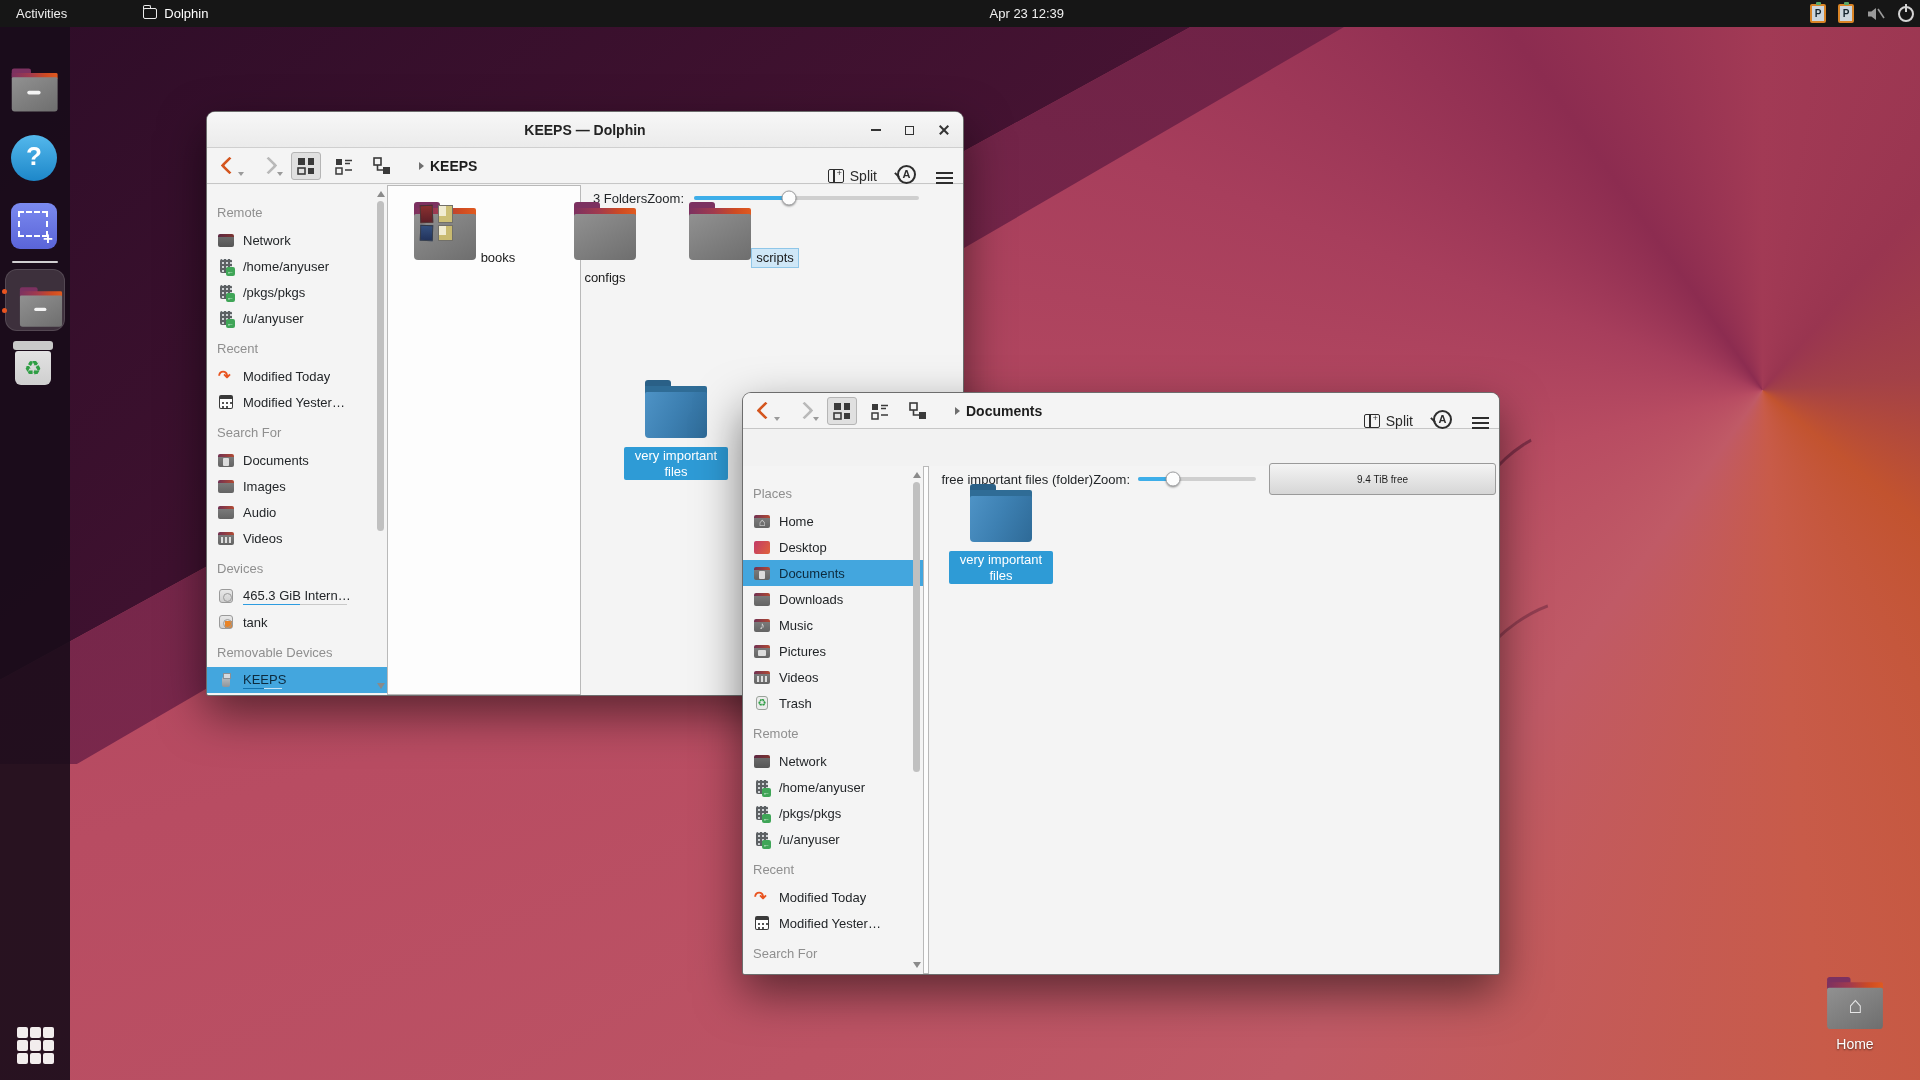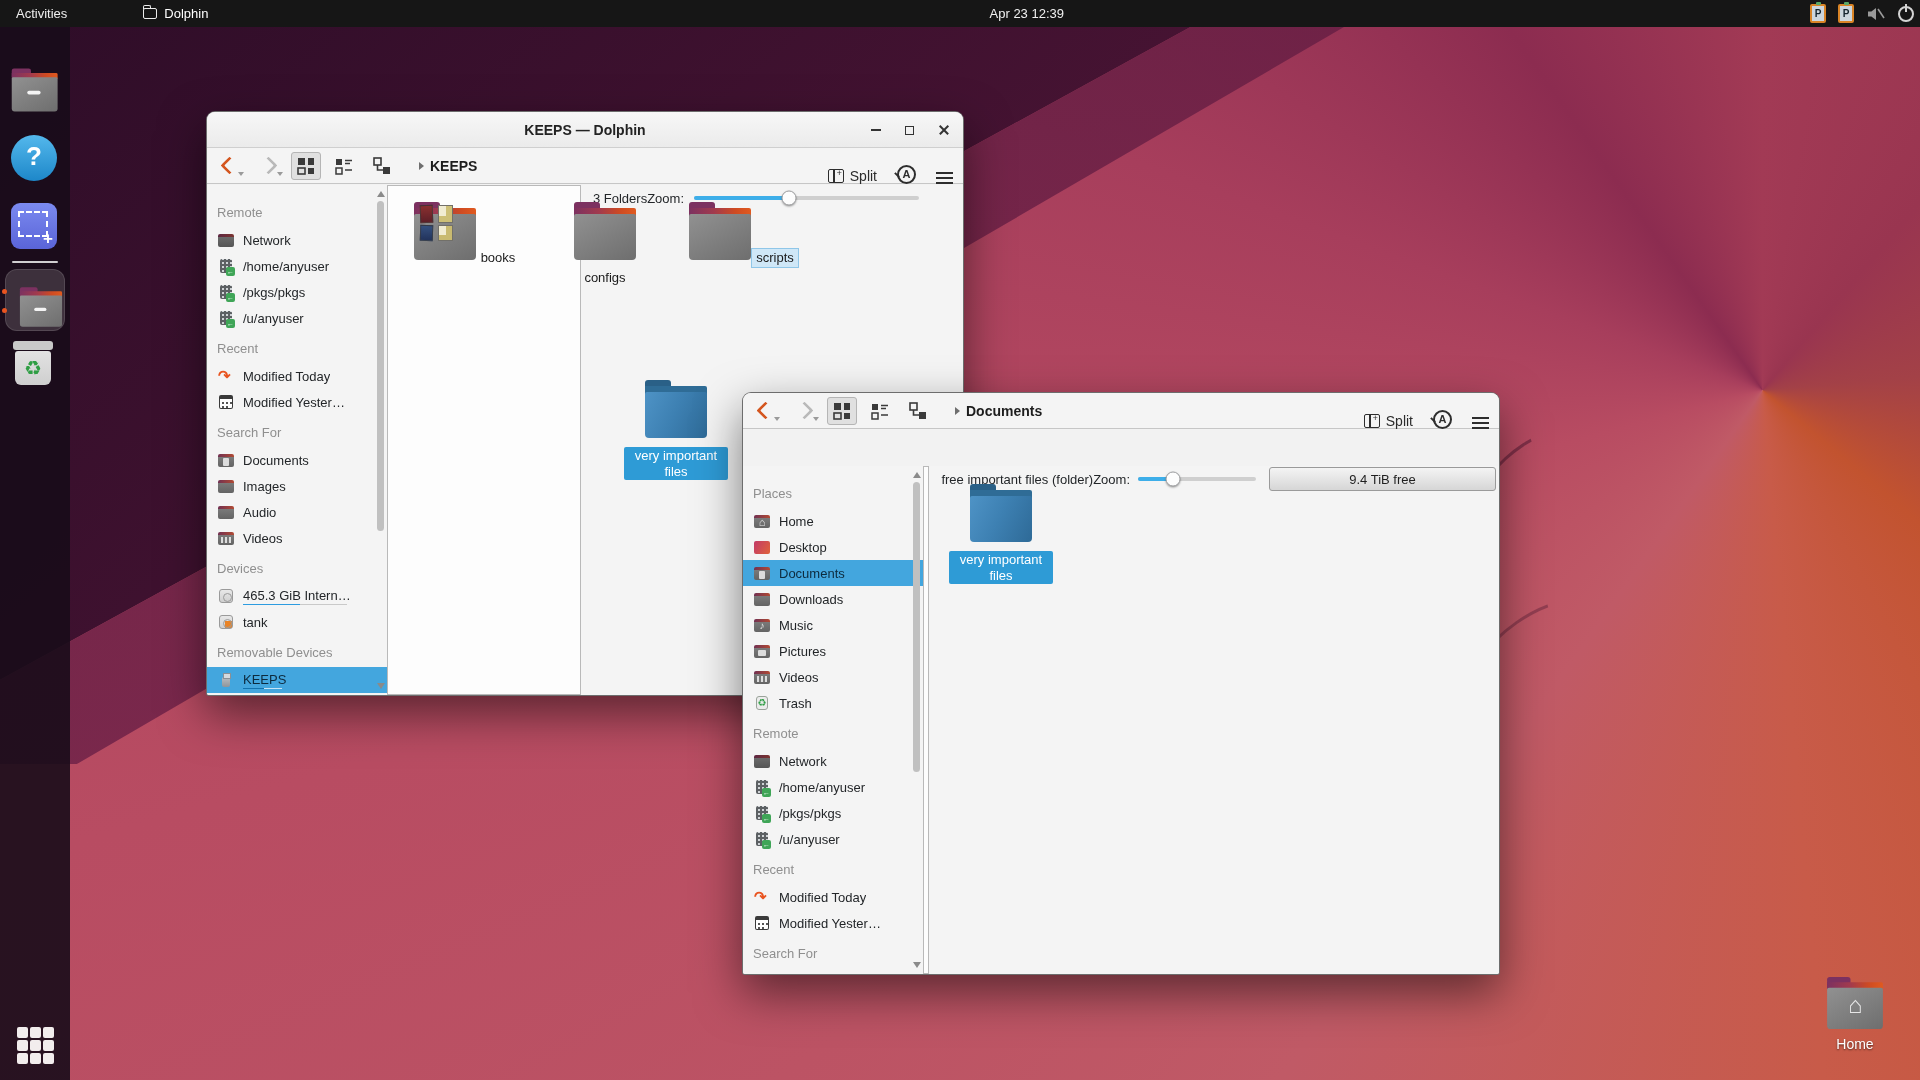--- a/index.html
+++ b/index.html
@@ -126,22 +126,22 @@
 
   .view { flex:1; position:relative; background:#f4f4f4; display:flex; flex-direction:row; }
   .view-canvas { flex:1; background:#fdfdfd; border:1px solid #b9b9b9; position:relative; }
   .statusbar { height:26px; display:flex; align-items:center; font-size:13px; color:#232629; padding-left:12px; background:#f4f4f4; }
   .statusbar .spacer { flex:1; }
   .zoom-wrap { display:flex; align-items:center; gap:10px; }
   .slider { position:relative; height:4px; background:#cfcfcf; border-radius:2px; }
   .slider .fill { position:absolute; left:0; top:0; bottom:0; background:#3daee9; border-radius:2px; }
   .slider .knob { position:absolute; top:50%; width:15px; height:15px; border-radius:50%; background:#fdfdfd; border:1px solid #9fa0a2;
     transform:translate(-50%,-50%); box-shadow:0 1px 2px rgba(0,0,0,.35); }
-  .capbar { width:227px; height:24px; margin:0 3px 0 5px; border:1px solid #9a9a9a; border-radius:3px;
-    background:linear-gradient(#f4f4f4,#d6d6d6); display:flex; align-items:center; justify-content:center; font-size:13px; color:#1f1f1f; }
+  .capbar { width:227px; height:32px; margin:0 3px 0 5px; border:1px solid #9a9a9a; border-radius:3px;
+    background:linear-gradient(#f4f4f4,#d6d6d6); display:flex; align-items:center; justify-content:center; font-size:10px; color:#1f1f1f; }
 
   .file-item { position:absolute; width:110px; text-align:center; }
   .file-item .icon-wrap { display:inline-block; }
   .file-label { margin-top:3px; font-size:13px; color:#1a1a1a; display:inline-block; max-width:104px; line-height:1.2; padding:1px 4px; }
   .file-label.sel { background:#2e9bd6; color:#fff; border-radius:2px; }
   .file-label.boxed { background:#cfe7f7; outline:1px solid #8fc6e8; }
 
   
   .si { width:18px; height:18px; position:relative; flex:none; }
   .si.fl::before { content:""; position:absolute; left:1px; right:1px; top:3px; bottom:2px; border-radius:2px;

